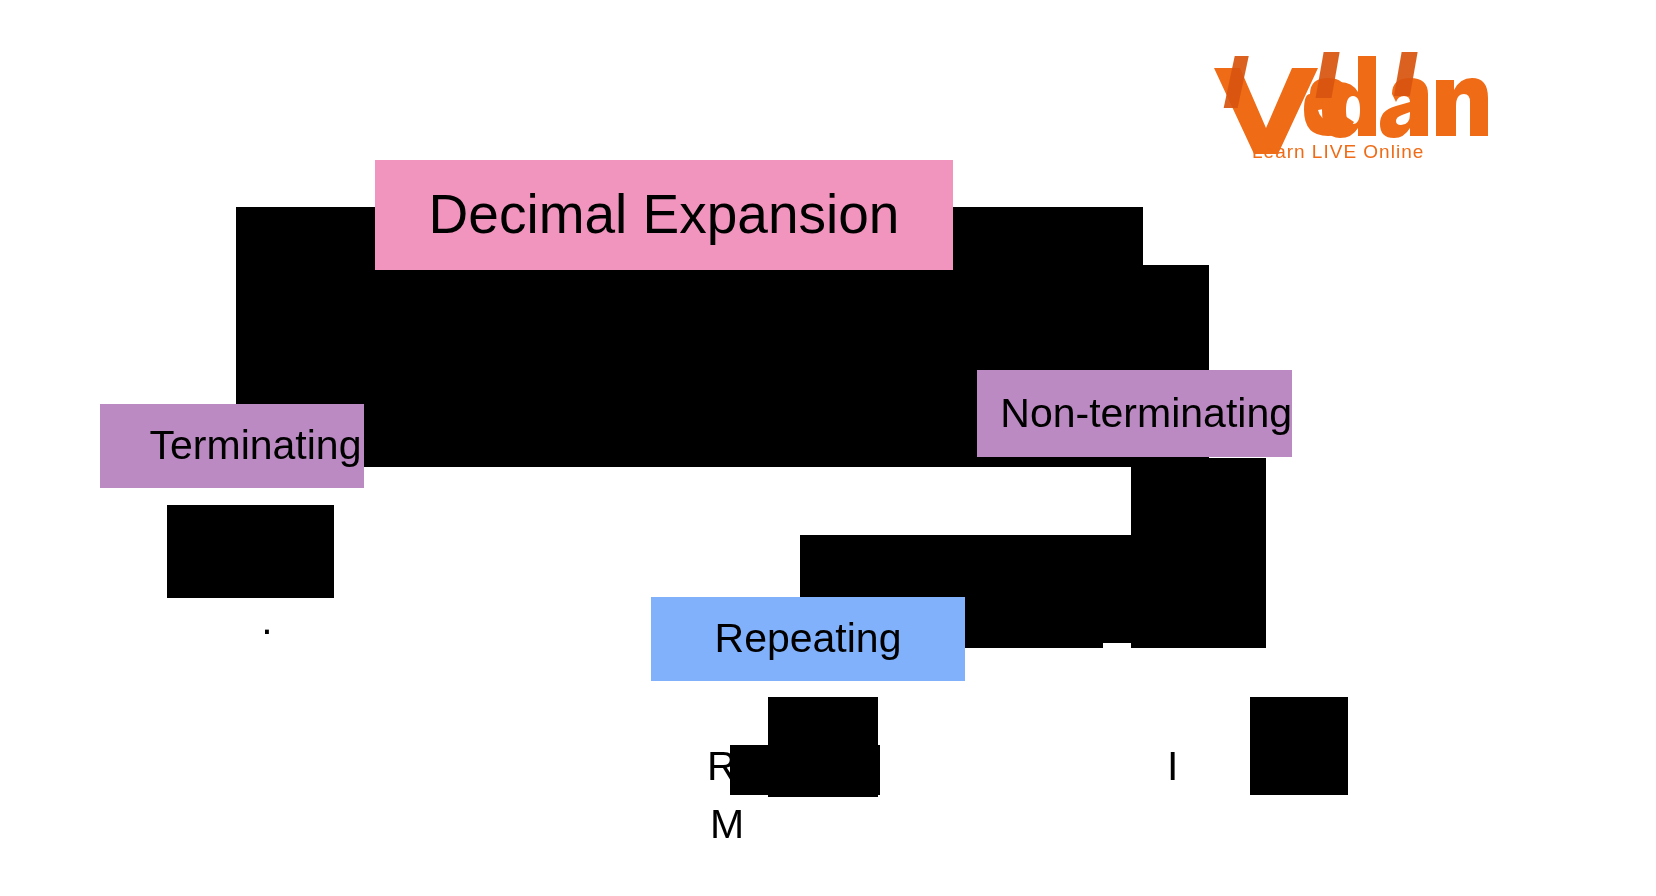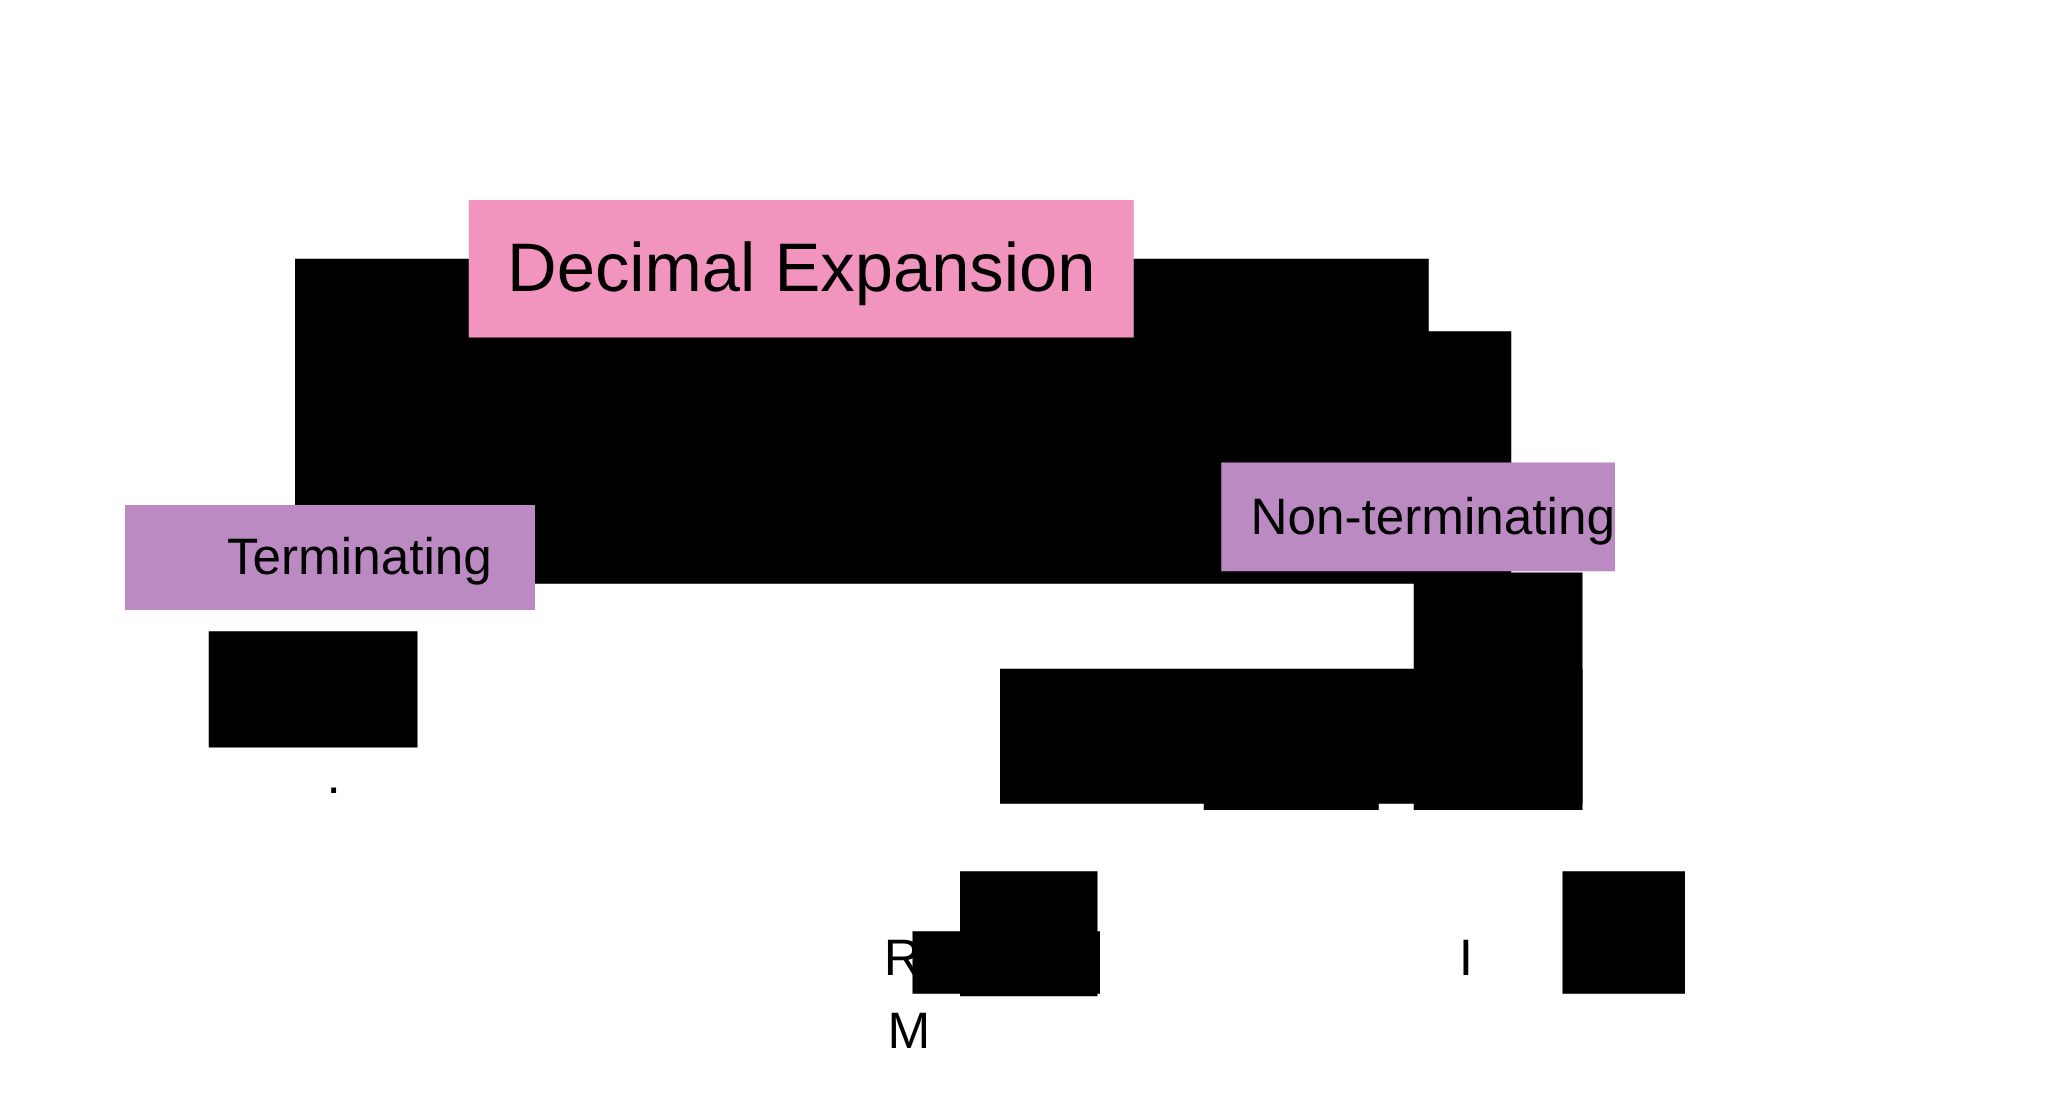--- a/index.html
+++ b/index.html
@@ -66,32 +66,35 @@
 
 <div id="canvas">
 
   <div class="occlusion" style="left:236px; top:207px; width:907px; height:160px;"></div>
   <div class="occlusion" style="left:236px; top:265px; width:973px; height:202px;"></div>
   <div class="occlusion" style="left:167px; top:505px; width:167px; height:93px;"></div>
   <div class="occlusion" style="left:1131px; top:458px; width:135px; height:190px;"></div>
   <div class="occlusion" style="left:800px; top:535px; width:466px; height:108px;"></div>
   <div class="occlusion" style="left:963px; top:597px; width:140px; height:51px;"></div>
 
-  <div class="node node-root" style="left:375px; top:160px; width:532px; height:110px;">
+  <div class="node node-root" style="left:375px; top:160px; width:578px; height:110px;">
     <span>Decimal Expansion</span>
   </div>
 
-  <div class="node node-level2" style="left:100px; top:404px; width:328px; height:84px;padding-left:47px;">
+  <div class="node node-level2" style="left:100px; top:404px; width:264px; height:84px;padding-left:47px;">
     <span>Terminating</span>
   </div>
 
   <div class="node node-level2" style="left:977px; top:370px; width:315px; height:87px;justify-content:flex-end;">
     <span>Non-terminating</span>
   </div>
 
+  <div class="node node-level3" style="left:651px; top:597px; width:314px; height:84px;">
+    <span>Repeating</span>
+  </div>
 
 
   <div class="caption" style="left:167px; top:548px; width:200px;">
     <span>.</span>
   </div>
 
   <div class="caption" style="left:707px; top:694px; width:70px; text-align:left;">
     <span>R</span>
   </div>
 
@@ -100,14 +103,32 @@
   </div>
 
   <div class="caption" style="left:1167px; top:694px; width:70px; text-align:left;">
     <span>I</span>
   </div>
 
   <div class="occlusion" style="left:768px; top:697px; width:110px; height:100px;"></div>
   <div class="occlusion" style="left:730px; top:745px; width:150px; height:50px;"></div>
   <div class="occlusion" style="left:1250px; top:697px; width:98px; height:98px;"></div>
 
+  <div class="logo" style="left:1206px; top:50px; width:286px; height:114px;">
+    <svg width="286" height="114" viewBox="0 0 286 114" aria-hidden="true">
+
+      <g fill="#ef6b16">
+        <path d="M8 18 L34 18 L60 78 L86 18 L112 18 L72 104 L48 104 Z"></path>
+        <path d="M104 44 q0-16 18-16 q18 0 18 16 q0 8-6 12 l-22 4 q2 10 12 10 q8 0 12-6 l12 8 q-8 14-26 14 q-24 0-24-26 q0-16 6-16 z M118 48 l14-3 q-1-7-7-7 q-7 0-7 10 z"></path>
+        <path d="M152 6 l18 0 l0 80 l-18 0 l0-8 q-6 10-18 10 q-18 0-18-28 q0-28 18-28 q12 0 18 10 z M140 60 q0 14 7 14 q7 0 7-14 q0-14-7-14 q-7 0-7 14 z"></path>
+        <path d="M186 44 q0-16 18-16 q18 0 18 16 l0 42 l-18 0 l0-8 q-6 10-16 10 q-14 0-14-14 q0-14 16-18 l14-4 q0-6-6-6 q-6 0-8 6 z M204 62 l-8 3 q-6 2-6 6 q0 4 5 4 q9 0 9-11 z"></path>
+        <path d="M230 30 l18 0 l0 10 q6-12 18-12 q16 0 16 20 l0 38 l-18 0 l0-34 q0-8-6-8 q-8 0-8 12 l0 30 l-20 0 z"></path>
+      </g>
+      <g fill="#d9540f" opacity="0.92">
+        <rect x="30" y="6" width="14" height="52" transform="skewX(-12)"></rect>
+        <rect x="118" y="2" width="16" height="46" transform="skewX(-10)"></rect>
+        <rect x="196" y="2" width="16" height="44" transform="skewX(-10)"></rect>
+      </g>
+      <text x="46" y="108" font-family="'Liberation Sans', sans-serif" font-size="19" letter-spacing="1" fill="#ef6b16">Learn LIVE Online</text>
+    </svg>
+  </div>
 
 </div>
 
 </body></html>

